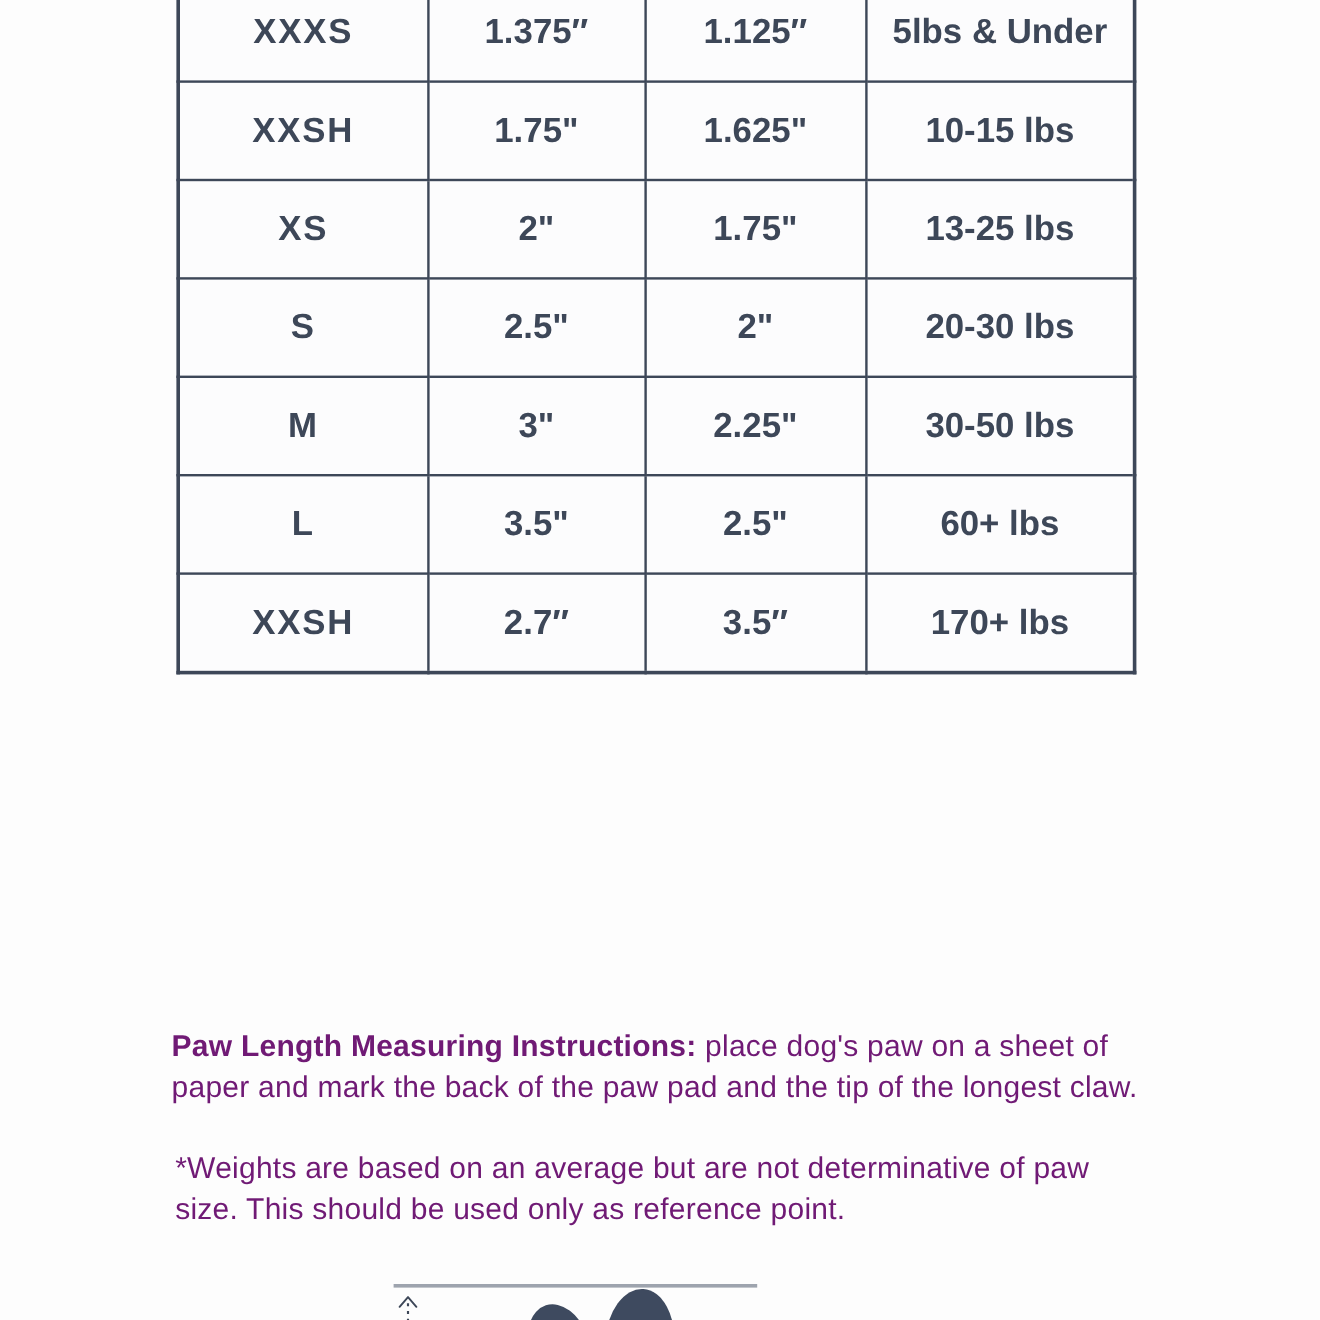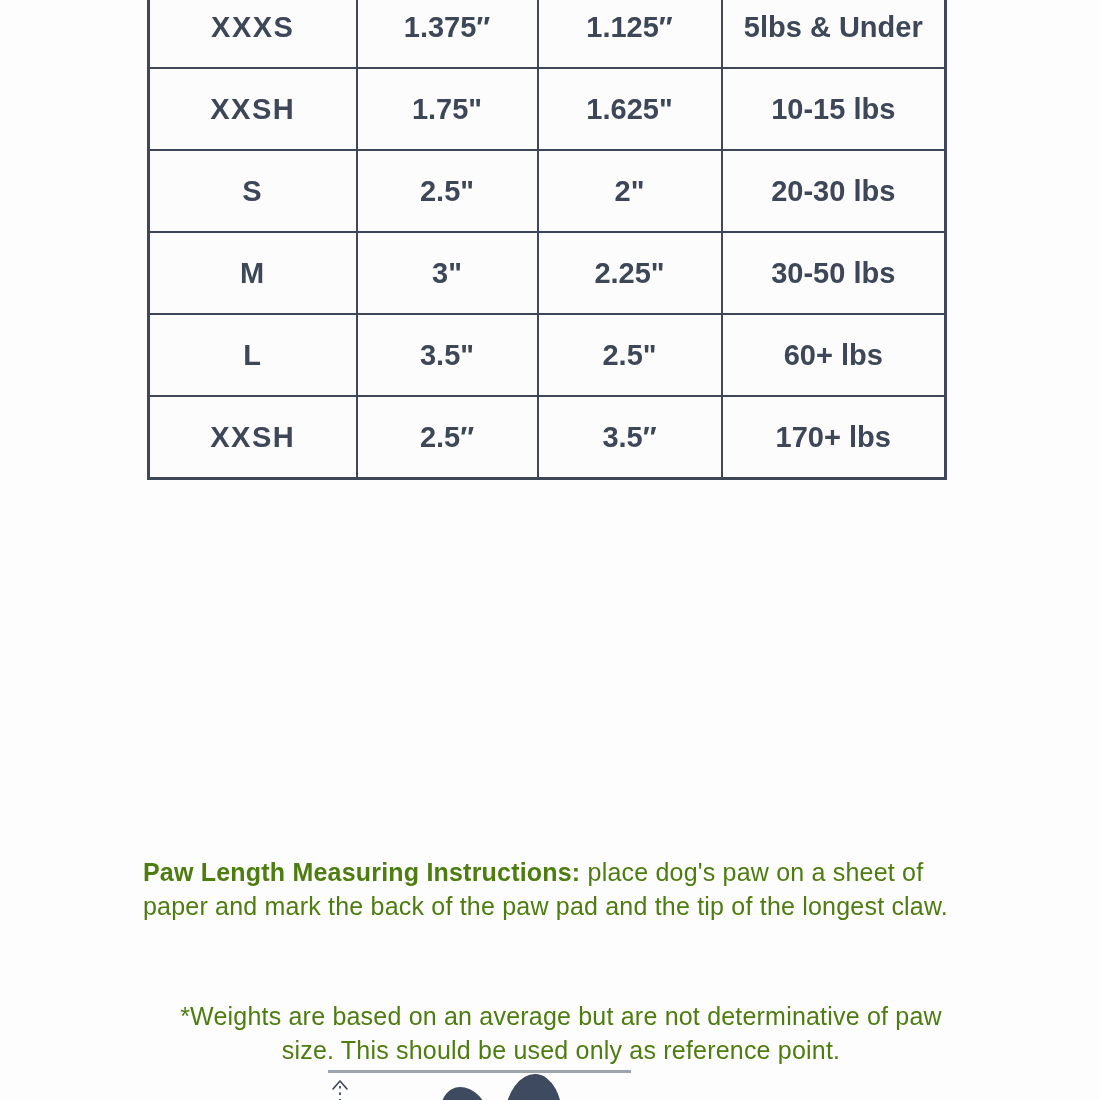--- a/index.html
+++ b/index.html
@@ -48,26 +48,26 @@
     letter-spacing: 1.5px;
   }
 
   
   .para {
     position: absolute;
     left: 143px;
     width: 830px;
     font-size: 25px;
     line-height: 34px;
-    color: #4d7c0f;
+    color: #701a75;
     letter-spacing: 0.2px;
   }
   .para .bold { font-weight: 700; }
   .instructions { top: 855px; }
-  .disclaimer   { top: 999px; left: 146px; text-align: center; }
+  .disclaimer   { top: 957px; left: 146px; }
 
   
   .measure-line {
     position: absolute;
     left: 328px; top: 1070px;
     width: 303px; height: 3px;
     background: #9ea4ae;
   }
   .up-arrow {
     position: absolute;
@@ -109,40 +109,46 @@
           <td>1.125″</td>
           <td>5lbs &amp; Under</td>
         </tr>
         <tr>
           <td class="size-cell">XXSH</td>
           <td>1.75"</td>
           <td>1.625"</td>
           <td>10-15 lbs</td>
         </tr>
         <tr>
+          <td class="size-cell">XS</td>
+          <td>2"</td>
+          <td>1.75"</td>
+          <td>13-25 lbs</td>
+        </tr>
+        <tr>
           <td class="size-cell">S</td>
           <td>2.5"</td>
           <td>2"</td>
           <td>20-30 lbs</td>
         </tr>
         <tr>
           <td class="size-cell">M</td>
           <td>3"</td>
           <td>2.25"</td>
           <td>30-50 lbs</td>
         </tr>
         <tr>
           <td class="size-cell">L</td>
           <td>3.5"</td>
           <td>2.5"</td>
           <td>60+ lbs</td>
         </tr>
         <tr>
           <td class="size-cell">XXSH</td>
-          <td>2.5″</td>
+          <td>2.7″</td>
           <td>3.5″</td>
           <td>170+ lbs</td>
         </tr>
       </tbody>
     </table>
   </div>
 
   <div class="para instructions">
     <div><span class="bold">Paw Length Measuring Instructions:</span><span> place dog's paw on a sheet of</span></div>
     <div>paper and mark the back of the paw pad and the tip of the longest claw.</div>

